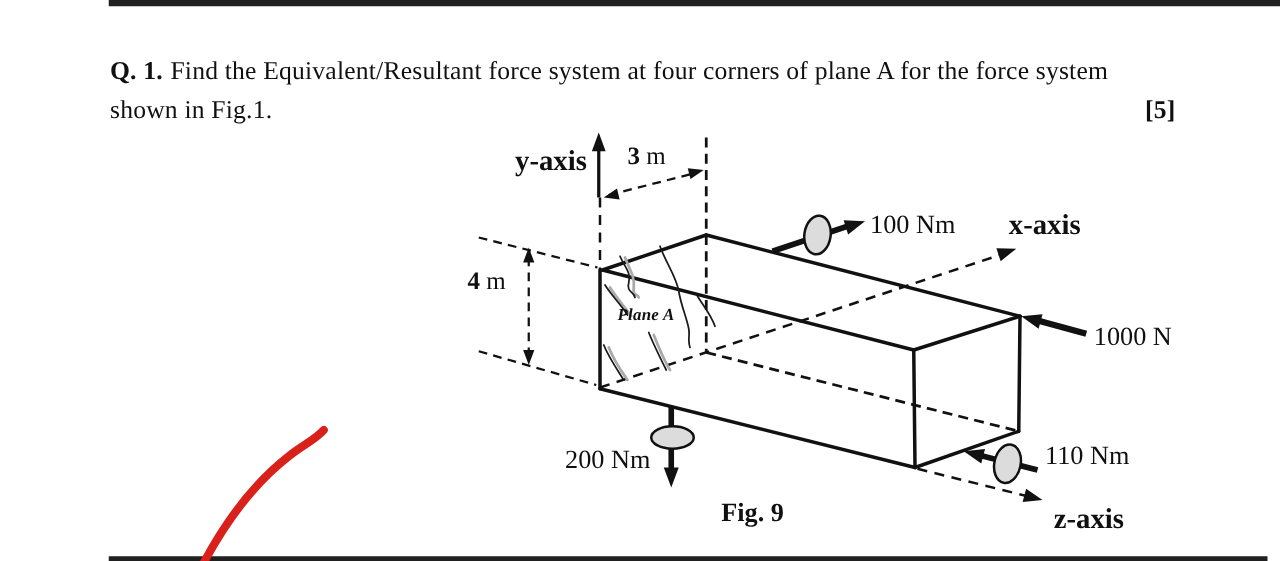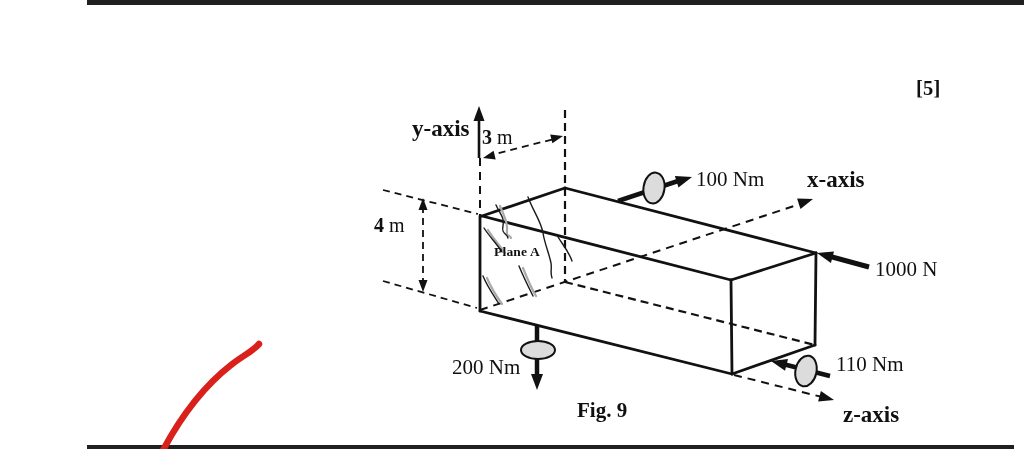--- a/index.html
+++ b/index.html
@@ -9,21 +9,21 @@
   .bar.top{left:87px;top:0;width:937px;height:5px;}
   .bar.bottom{left:87px;top:445px;width:927px;height:4px;}
   .lbl{position:absolute;white-space:nowrap;line-height:1.15;color:#101010;}
   .b{font-weight:bold;}
   .q{font-size:20.5px;letter-spacing:0.15px;}
   .qnum{margin-right:6px;}
   .ax{font-size:23px;font-weight:bold;}
   .dim{font-size:20px;}
   .dim .unit{margin-left:5px;font-weight:normal;}
   .load{font-size:21px;}
-  .plane{font-size:13.5px;font-weight:bold;letter-spacing:0.2px;}
+  .plane{font-size:13.5px;font-weight:bold;letter-spacing:0.2px;font-style:italic;}
   .figcap{font-size:21px;font-weight:bold;}
   svg.draw{position:absolute;left:0;top:0;}
 </style>
 </head>
 <body>
 
 <div class="page">
 
   <div class="bar top"></div>
   <div class="bar bottom"></div>
@@ -113,24 +113,28 @@
 
     <g>
       <line x1="830" y1="376" x2="779" y2="363" stroke="#111" stroke-width="4.5"></line>
       <ellipse cx="806" cy="371" rx="10.5" ry="15.5" transform="rotate(12 806 371)" stroke="#111" stroke-width="2" fill="#dcdcdc"></ellipse>
       <polygon points="771,361 788,359.1 785,370.7" fill="#111"></polygon>
     </g>
 
     <path d="M 162,452 C 180,418 204,386 231,365 C 242,356 252,352 259,344" fill="none" stroke="#d9201a" stroke-width="6.5" stroke-linecap="round"></path>
   </svg>
 
+  <div class="lbl q" style="left:88px;top:46px;">
+    <span class="b qnum">Q. 1.</span><span>Find the Equivalent/Resultant force system at four corners of plane A for the force system</span>
+  </div>
+  <div class="lbl q" style="left:88px;top:77px;">shown in Fig.1.</div>
   <div class="lbl q b" style="left:916px;top:77px;">[5]</div>
 
   <div class="lbl ax" style="left:412px;top:116px;">y-axis</div>
-  <div class="lbl dim" style="left:482px;top:114px;margin-top:12px;">
+  <div class="lbl dim" style="left:502px;top:114px;">
     <span class="b">3</span><span class="unit">m</span>
   </div>
   <div class="lbl dim" style="left:374px;top:214px;">
     <span class="b">4</span><span class="unit">m</span>
   </div>
   <div class="lbl ax" style="left:807px;top:167px;text-align:right;">x-axis</div>
   <div class="lbl load" style="left:696px;top:167px;">100 Nm</div>
   <div class="lbl load" style="left:875px;top:257px;">1000 N</div>
   <div class="lbl plane" style="left:494px;top:244px;">Plane A</div>
   <div class="lbl load" style="left:452px;top:355px;">200 Nm</div>

